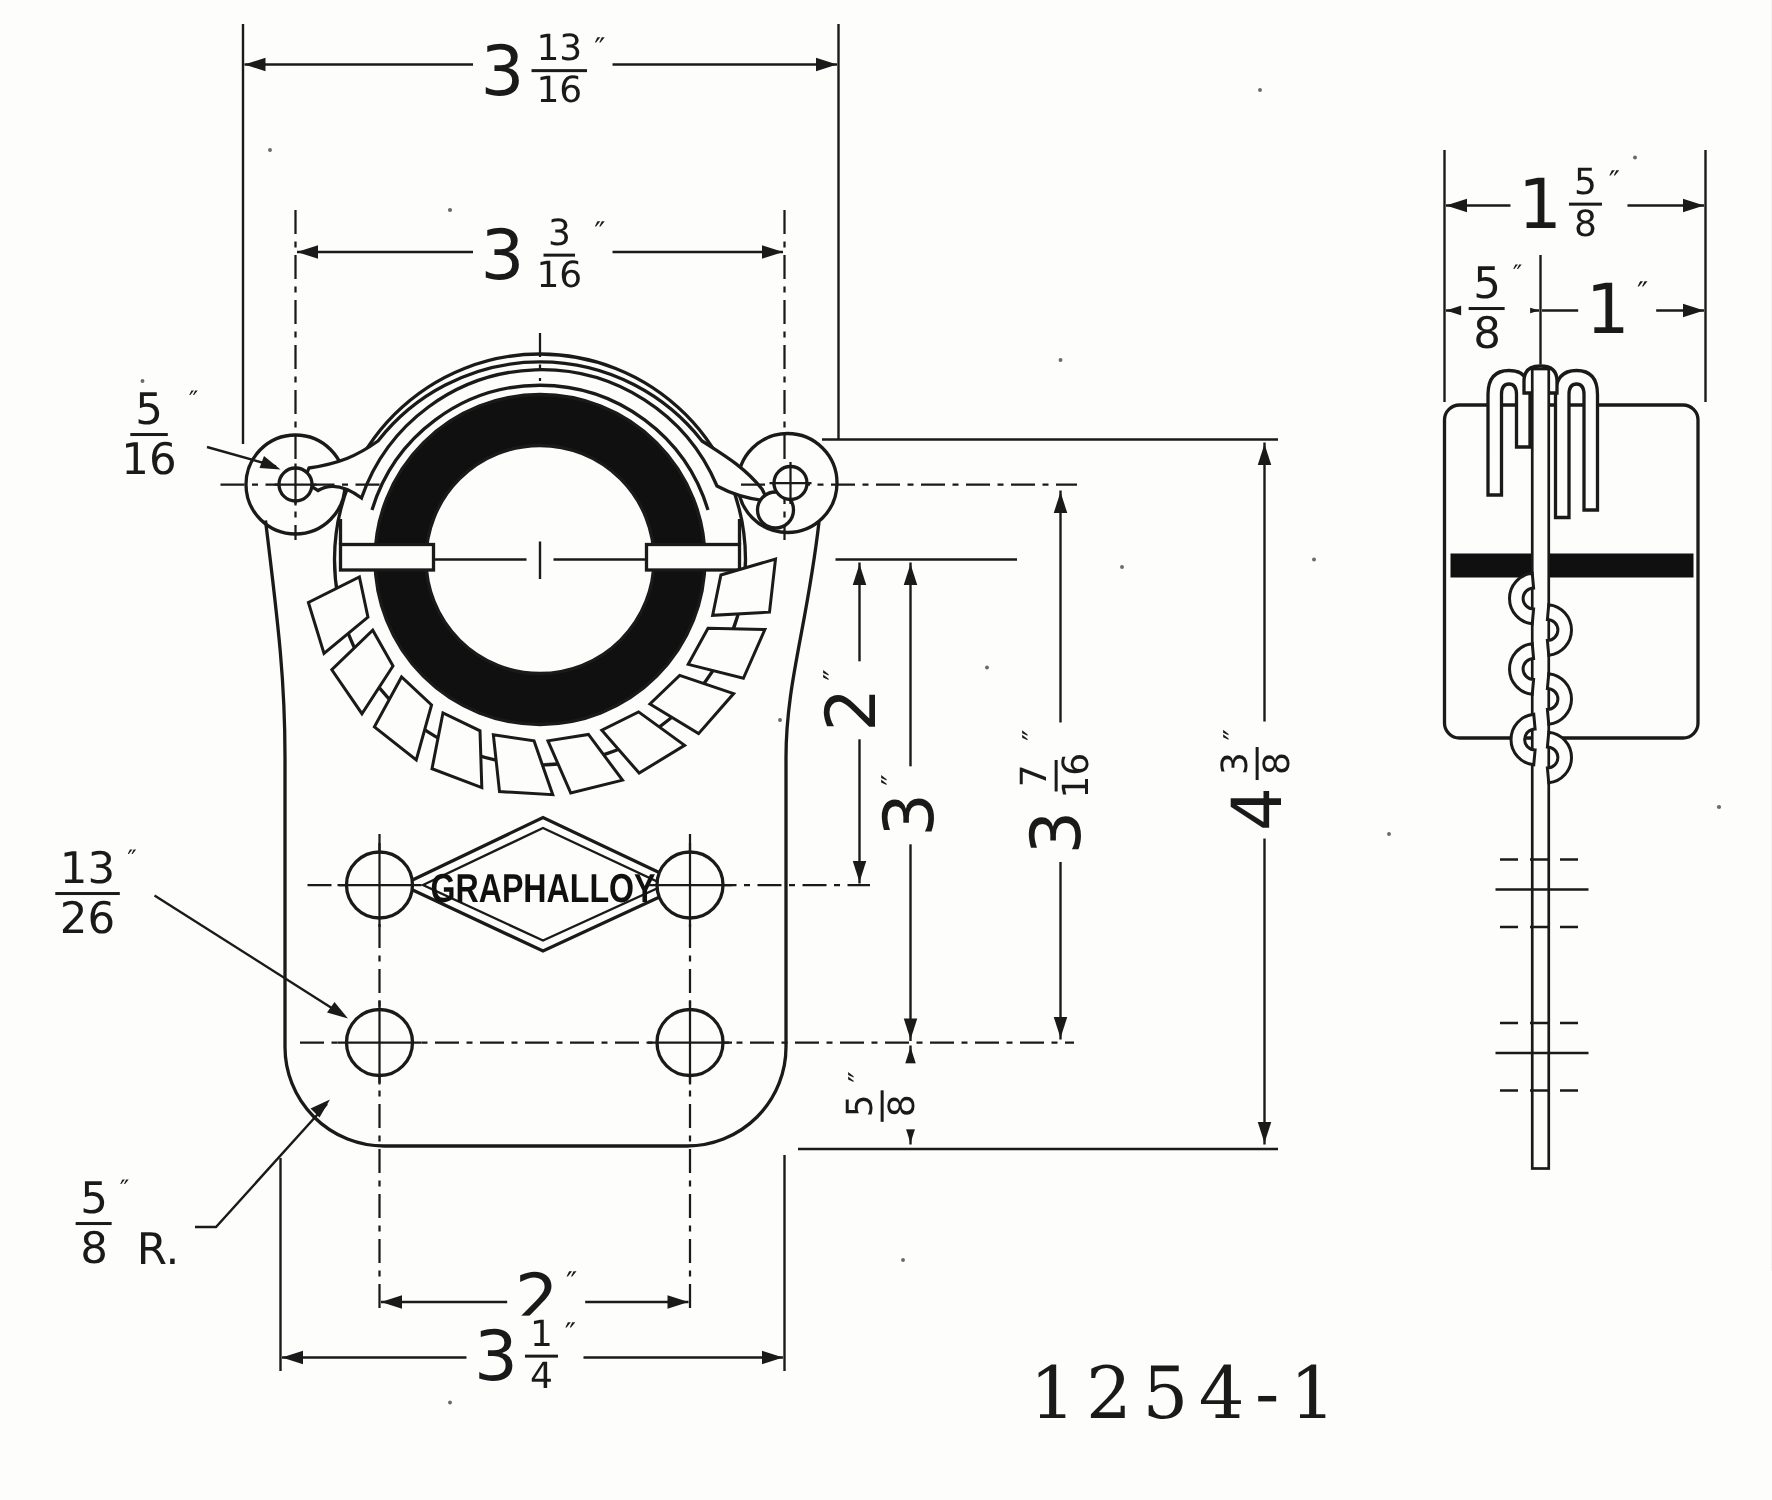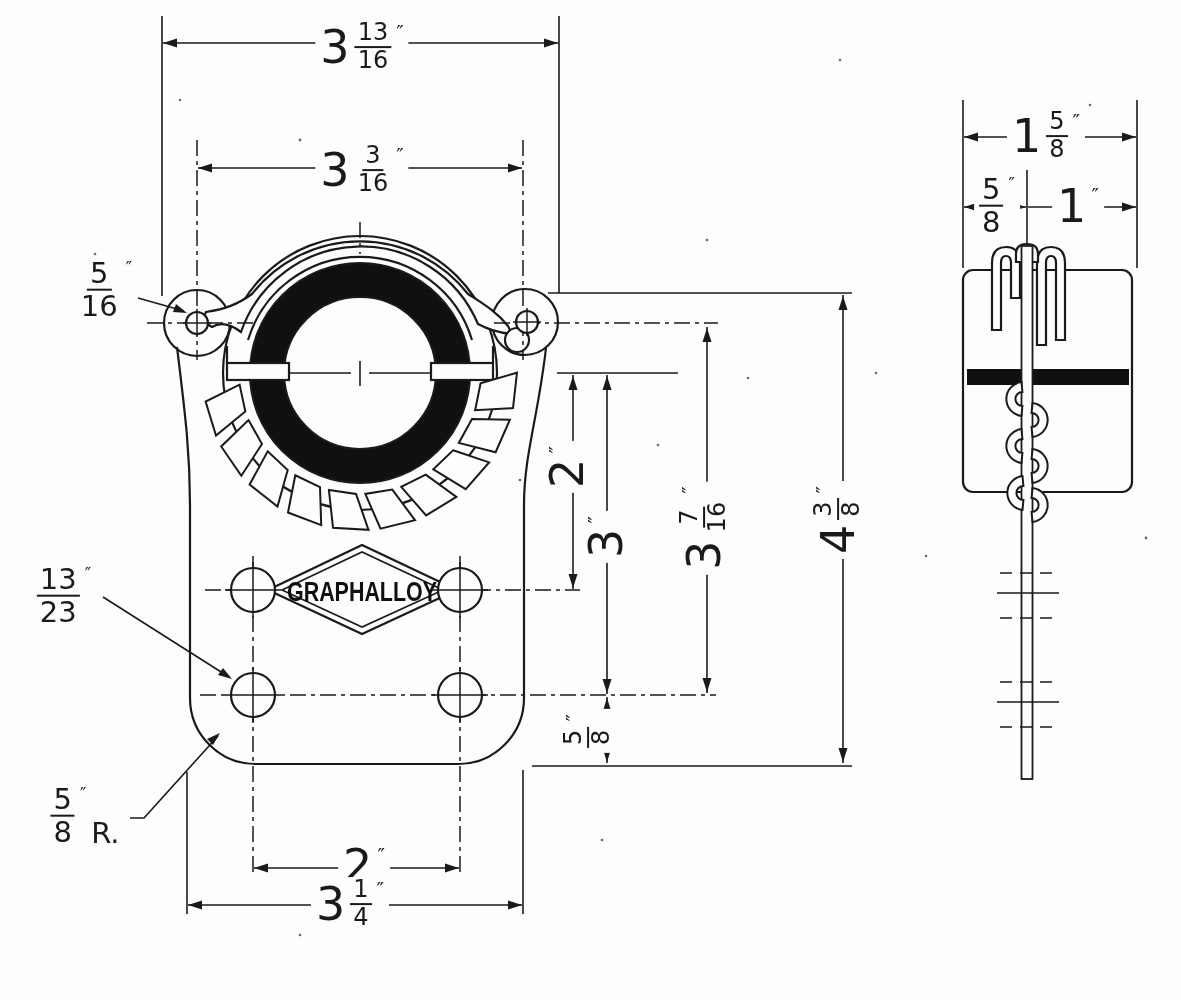--- a/index.html
+++ b/index.html
@@ -285,21 +285,21 @@
   <span class="frac">
         <span class="num">5</span>
         <span class="den">8</span>
       </span>
   <span class="unit">″</span>
 </div>
 
 <div class="lbl callout" style="left:64px;top:596px">
   <span class="frac">
         <span class="num">13</span>
-        <span class="den">23</span>
+        <span class="den">26</span>
       </span>
   <span class="unit">″</span>
 </div>
 
 <div class="lbl callout" style="left:85px;top:816px">
   <span class="frac">
         <span class="num">5</span>
         <span class="den">8</span>
       </span>
   <span class="unit">″</span>
@@ -335,14 +335,15 @@
         <span class="den">8</span>
       </span>
   <span class="unit">″</span>
 </div>
 
 <div class="lbl big bg" style="left:1078px;top:206px">
   <span class="whole">1</span>
   <span class="unit">″</span>
 </div>
 
+<div class="lbl pn" style="left:792px;top:929px">1254-1</div>
 
 </div>
 
 </body></html>

